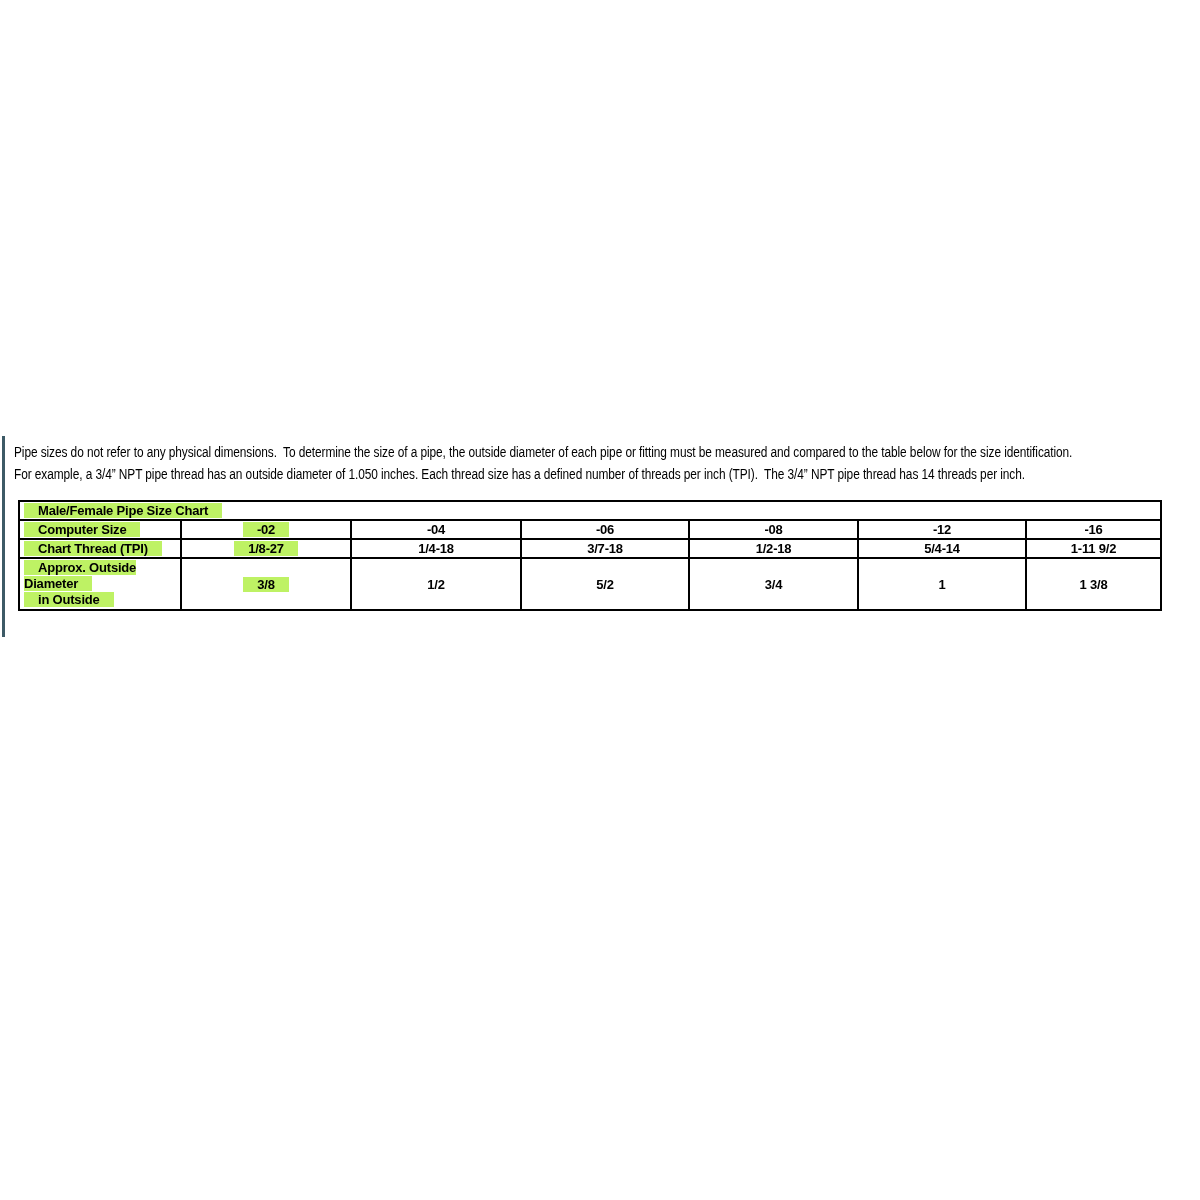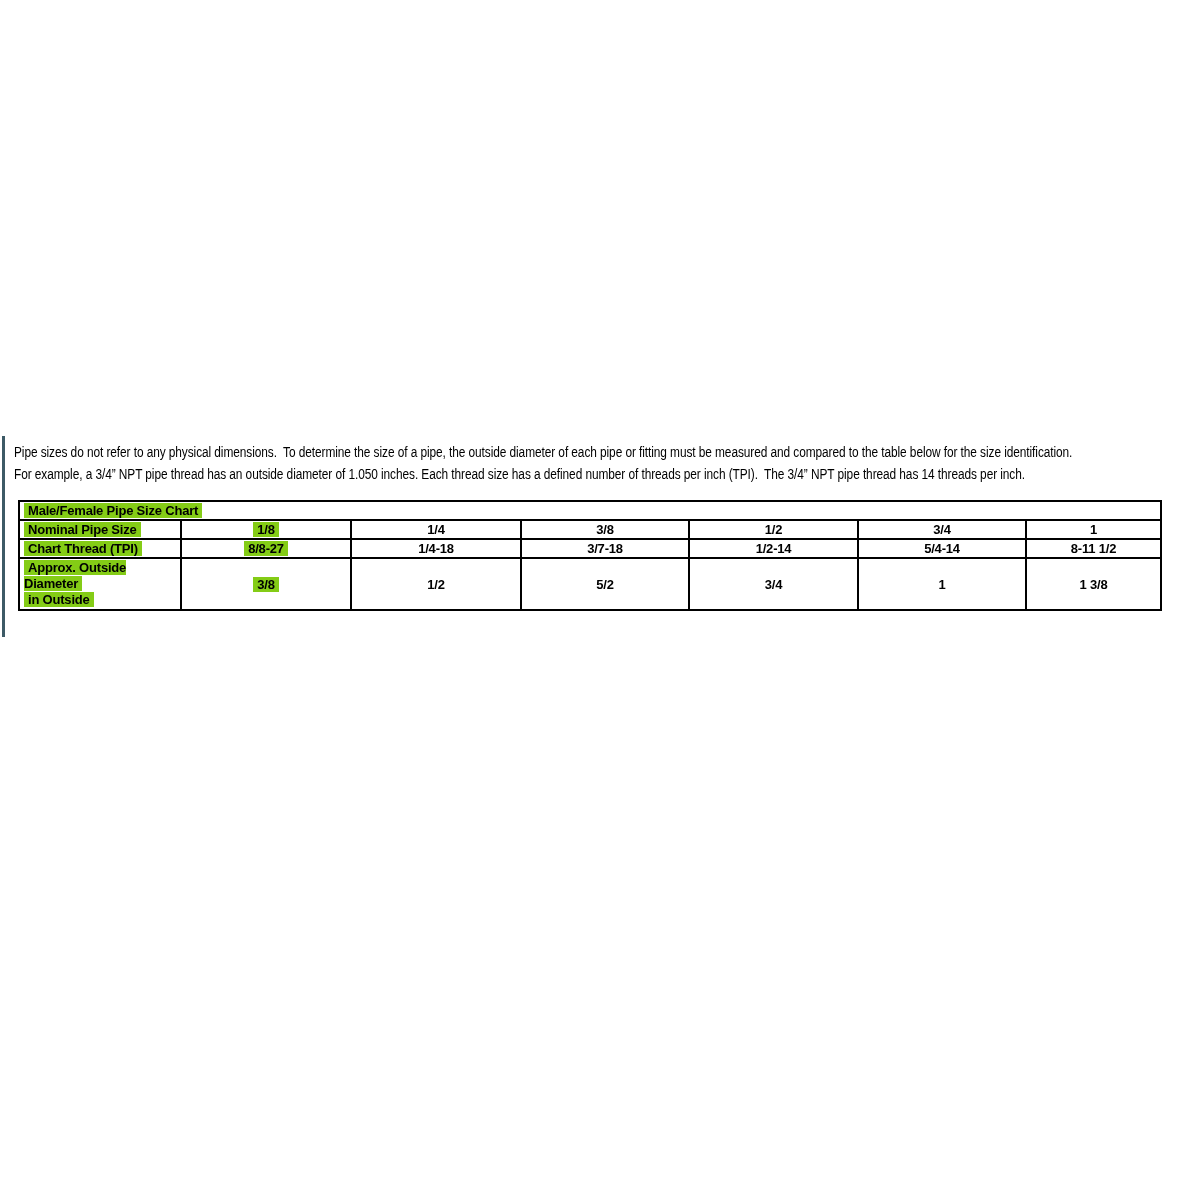--- a/index.html
+++ b/index.html
@@ -56,22 +56,22 @@
   }
   .pipe-table td.label-cell,
   .pipe-table td.title-cell {
     text-align: left;
     padding-left: 4px;
   }
   .pipe-table tr.title-row td   { height: 17px; }
   .pipe-table tr.std-row td     { height: 17px; }
   .pipe-table tr.tall-row td    { height: 34px; }
   .hl {
-    background: #84cc16;
-    padding: 0 4px;
+    background: #bef264;
+    padding: 0 14px;
   }
   .label-two-line {
     line-height: 16px;
     padding: 1px 0;
     border-radius: 15px;
   }
 </style>
 </head>
 <body>
 
@@ -90,39 +90,39 @@
     <col style="width:168px">
     <col style="width:169px">
     <col style="width:168px">
     <col style="width:135px">
   </colgroup>
   <tbody>
     <tr class="title-row">
       <td class="title-cell" colspan="7"><span class="hl">Male/Female Pipe Size Chart</span></td>
     </tr>
 
+    <tr class="std-row">
+      <td class="label-cell"><span class="hl">Computer Size</span></td>
+      <td><span class="hl">-02</span></td>
+      <td>-04</td>
+      <td>-06</td>
+      <td>-08</td>
+      <td>-12</td>
+      <td>-16</td>
+    </tr>
 
-    <tr class="std-row">
-      <td class="label-cell"><span class="hl">Nominal Pipe Size</span></td>
-      <td><span class="hl">1/8</span></td>
-      <td>1/4</td>
-      <td>3/8</td>
-      <td>1/2</td>
-      <td>3/4</td>
-      <td>1</td>
-    </tr>
 
     <tr class="std-row">
       <td class="label-cell"><span class="hl">Chart Thread (TPI)</span></td>
-      <td><span class="hl">8/8-27</span></td>
+      <td><span class="hl">1/8-27</span></td>
       <td>1/4-18</td>
       <td>3/7-18</td>
-      <td>1/2-14</td>
+      <td>1/2-18</td>
       <td>5/4-14</td>
-      <td>8-11 1/2</td>
+      <td>1-11 9/2</td>
     </tr>
 
     <tr class="tall-row">
       <td class="label-cell">
         <div class="label-two-line"><span class="hl">Approx. Outside Diameter</span><br><span class="hl">in Outside</span></div>
       </td>
       <td><span class="hl">3/8</span></td>
       <td>1/2</td>
       <td>5/2</td>
       <td>3/4</td>

